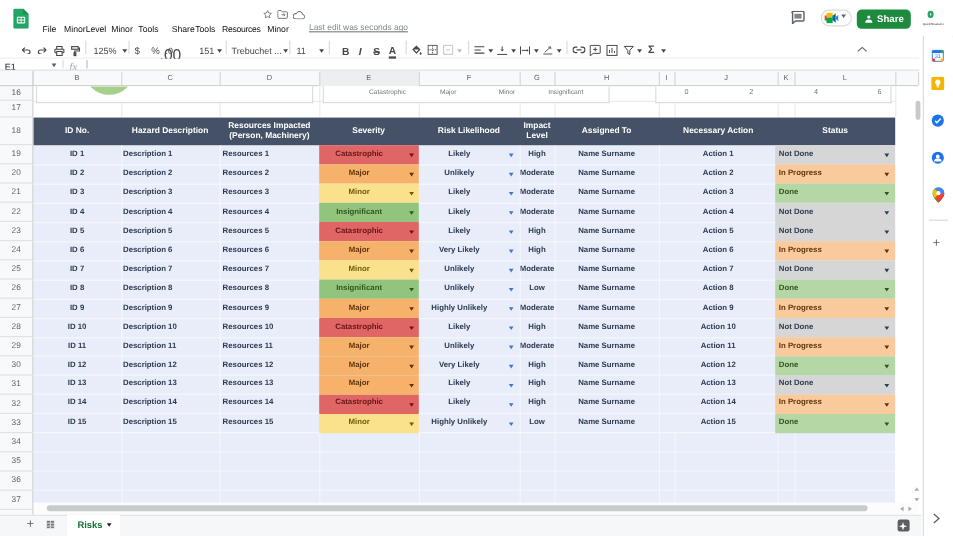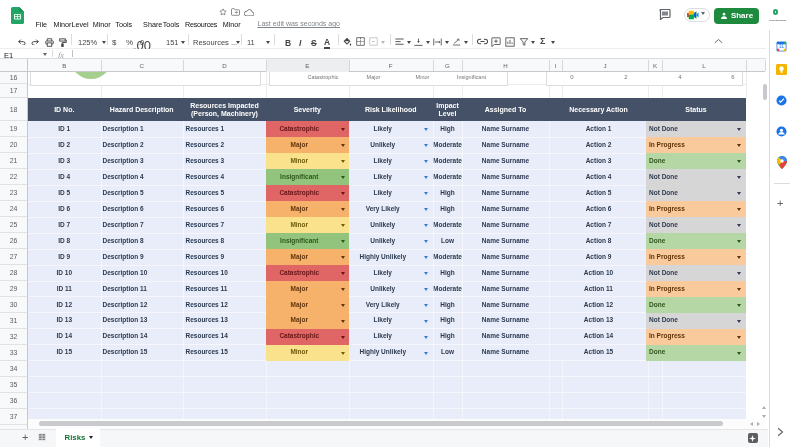--- a/index.html
+++ b/index.html
@@ -80,21 +80,21 @@
 <div class="a" style="left:78px;top:37.5px;font-size:7.5px;color:#444746;font-weight:normal;white-space:nowrap">125%</div>
 <div class="a" style="left:102px;top:41px;width:0;height:0;border-left:2.5px solid transparent;border-right:2.5px solid transparent;border-top:3px solid #444746"></div>
 <div class="a" style="left:107px;top:34px;width:1px;height:11px;background:#dadce0"></div>
 <div class="a" style="left:112px;top:37.5px;font-size:8px;color:#444746;font-weight:normal;white-space:nowrap">$</div>
 <div class="a" style="left:126px;top:37.5px;font-size:8px;color:#444746;font-weight:normal;white-space:nowrap">%</div>
 <div class="a" style="left:138px;top:37.5px;font-size:7.5px;color:#444746;font-weight:normal;white-space:nowrap">.0</div>
 <div class="a" style="left:133px;top:37.5px;font-size:13px;color:#444746;font-weight:normal;white-space:nowrap">.00</div>
 <div class="a" style="left:166px;top:37.5px;font-size:7.5px;color:#444746;font-weight:normal;white-space:nowrap">151</div>
 <div class="a" style="left:181px;top:41px;width:0;height:0;border-left:2.5px solid transparent;border-right:2.5px solid transparent;border-top:3px solid #444746"></div>
 <div class="a" style="left:188px;top:34px;width:1px;height:11px;background:#dadce0"></div>
-<div class="a" style="left:193px;top:37.5px;font-size:7.5px;color:#444746;font-weight:normal;white-space:nowrap">Resources ...</div>
+<div class="a" style="left:193px;top:37.5px;font-size:7.5px;color:#444746;font-weight:normal;white-space:nowrap">Trebuchet ...</div>
 <div class="a" style="left:236px;top:41px;width:0;height:0;border-left:2.5px solid transparent;border-right:2.5px solid transparent;border-top:3px solid #444746"></div>
 <div class="a" style="left:241px;top:34px;width:1px;height:11px;background:#dadce0"></div>
 <div class="a" style="left:247px;top:37.5px;font-size:7.5px;color:#444746;font-weight:normal;white-space:nowrap">11</div>
 <div class="a" style="left:266px;top:41px;width:0;height:0;border-left:2.5px solid transparent;border-right:2.5px solid transparent;border-top:3px solid #444746"></div>
 <div class="a" style="left:274px;top:34px;width:1px;height:11px;background:#dadce0"></div>
 <div class="a" style="left:285px;top:37.5px;font-size:8.5px;color:#444746;font-weight:bold;white-space:nowrap">B</div>
 <div class="a" style="left:299px;top:37.5px;font-size:8.5px;color:#444746;font-weight:bold;white-space:nowrap"><i>I</i></div>
 <div class="a" style="left:311px;top:37.5px;font-size:8.5px;color:#444746;font-weight:bold;text-decoration:line-through">S</div>
 <div class="a" style="left:324px;top:37.5px;font-size:8.5px;color:#444746;font-weight:bold;border-bottom:2px solid #444746;line-height:9px">A</div>
 <div class="a" style="left:338px;top:34px;width:1px;height:11px;background:#dadce0"></div>

